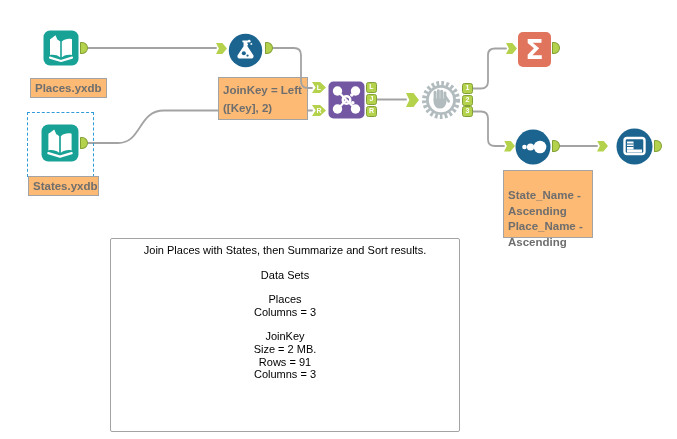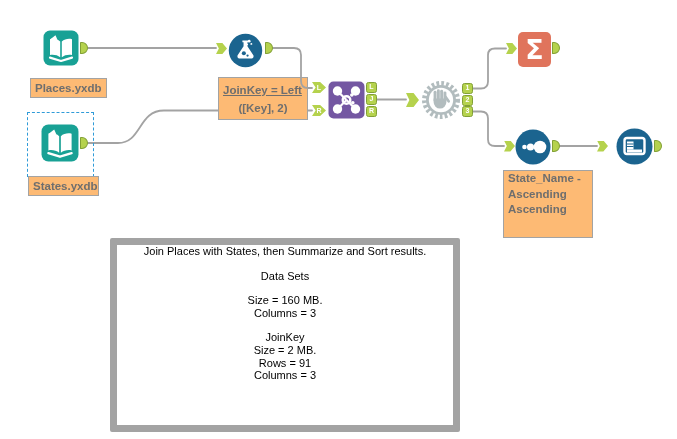--- a/index.html
+++ b/index.html
@@ -25,22 +25,22 @@
   .sigma-box{display:flex;align-items:center;justify-content:center;background:#e0745c;
              border-radius:5px;color:#fff;font-weight:700;font-size:27px;
              font-family:"DejaVu Sans","Liberation Sans",sans-serif;}
   
   .label{position:absolute;background:#fdba74;border:1px solid #a3a3a3;color:#6e6e6e;
          font-size:11.5px;font-weight:700;z-index:2;box-sizing:border-box;padding:2px 4px;}
   .label .ln{line-height:15.5px;white-space:nowrap;}
   .sel{position:absolute;border:1px dashed #2f9bd8;z-index:1;}
   
   .comment-box{position:absolute;left:110px;top:238px;width:350px;height:194px;background:#fff;
-               border:7px solid #a3a3a3;border-radius:2px;z-index:2;box-sizing:border-box;
-               color:#000;font-size:11px;text-align:center;}
+               border:1px solid #a3a3a3;border-radius:2px;z-index:2;box-sizing:border-box;
+               color:#000;font-size:11px;text-align:center;padding-top:5px;}
   .c-block{margin-bottom:12px;}
   .c-block div{line-height:12.6px;white-space:nowrap;}
   .z-under{position:absolute;left:0;top:0;z-index:0;}
   .z-over{position:absolute;left:0;top:0;z-index:3;}
 </style>
 </head>
 <body>
 
 <div class="stage">
 
@@ -93,22 +93,22 @@
       <circle cx="16.3" cy="20.8" r="2.1" fill="#1b648f"></circle>
       <circle cx="20.1" cy="23.2" r="1.2" fill="#1b648f"></circle>
       <circle cx="21.8" cy="8.4" r="1.4" fill="#fff"></circle>
       <circle cx="24" cy="11.2" r="1" fill="#fff"></circle>
       <circle cx="19.9" cy="11.8" r="0.8" fill="#fff"></circle>
     </svg>
   </div>
   <div class="a-in" style="left:216px;top:43px;"></div>
   <div class="a-out" style="left:265px;top:42px;"></div>
   <div class="label" style="left:218px;top:77px;width:90px;height:43px;padding-top:3px;">
-    <div class="ln" style="line-height:18px;text-decoration:underline;">JoinKey = Left</div>
-    <div class="ln" style="line-height:18px;text-align:center;">([Key], 2)</div>
+    <div class="ln" style="line-height:18px;">JoinKey = Left</div>
+    <div class="ln" style="line-height:18px;">([Key], 2)</div>
   </div>
 
   <div class="tool" style="left:328px;top:81px;">
     <svg width="37" height="38" viewBox="0 0 37 38">
       <rect x="0.5" y="0.5" width="36" height="37" rx="5" fill="#7457a2"></rect>
       <g stroke="#fff" stroke-width="2.2">
         <line x1="18.5" y1="19" x2="9.5" y2="10"></line>
         <line x1="18.5" y1="19" x2="9.5" y2="28"></line>
         <line x1="18.5" y1="19" x2="27.5" y2="28"></line>
       </g>
@@ -158,23 +158,24 @@
   <div class="tool" style="left:515px;top:129px;">
     <svg width="36" height="36" viewBox="0 0 36 36">
       <circle cx="18" cy="18" r="17.5" fill="#1b648f"></circle>
       <circle cx="9.5" cy="18" r="2.3" fill="#fff"></circle>
       <circle cx="15.5" cy="18" r="3.6" fill="#fff"></circle>
       <circle cx="25" cy="18" r="6.3" fill="#fff"></circle>
     </svg>
   </div>
   <div class="a-in" style="left:504px;top:140.5px;"></div>
   <div class="a-out" style="left:552px;top:140px;"></div>
-  <div class="label" style="left:503px;top:170px;width:90px;height:68px;padding-top:0;">
+  <div class="label" style="left:503px;top:170px;width:90px;height:68px;padding-top:17px;">
     <div class="ln">State_Name -</div>
     <div class="ln">Ascending</div>
+    <div class="ln">Place_Name -</div>
     <div class="ln">Ascending</div>
   </div>
 
   <div class="tool" style="left:616px;top:128px;">
     <svg width="37" height="37" viewBox="0 0 37 37">
       <circle cx="18.5" cy="18.5" r="18" fill="#1b648f"></circle>
       <rect x="8.5" y="10" width="20" height="16" rx="2.5" fill="none" stroke="#fff" stroke-width="2.4"></rect>
       <rect x="11" y="13.5" width="6.5" height="8" fill="#fff"></rect>
       <line x1="11" y1="16" x2="17.5" y2="16" stroke="#1b648f" stroke-width="1"></line>
       <line x1="11" y1="18.5" x2="17.5" y2="18.5" stroke="#1b648f" stroke-width="1"></line>
@@ -185,21 +186,21 @@
   <div class="a-out" style="left:654px;top:140px;"></div>
 
   <div class="comment-box">
     <div class="c-block">
       <div>Join Places with States, then Summarize and Sort results.</div>
     </div>
     <div class="c-block">
       <div>Data Sets</div>
     </div>
     <div class="c-block">
-      <div>Size = 160 MB.</div>
+      <div>Places</div>
       <div>Columns = 3</div>
     </div>
     <div class="c-block">
       <div>JoinKey</div>
       <div>Size = 2 MB.</div>
       <div>Rows = 91</div>
       <div>Columns = 3</div>
     </div>
   </div>
 

